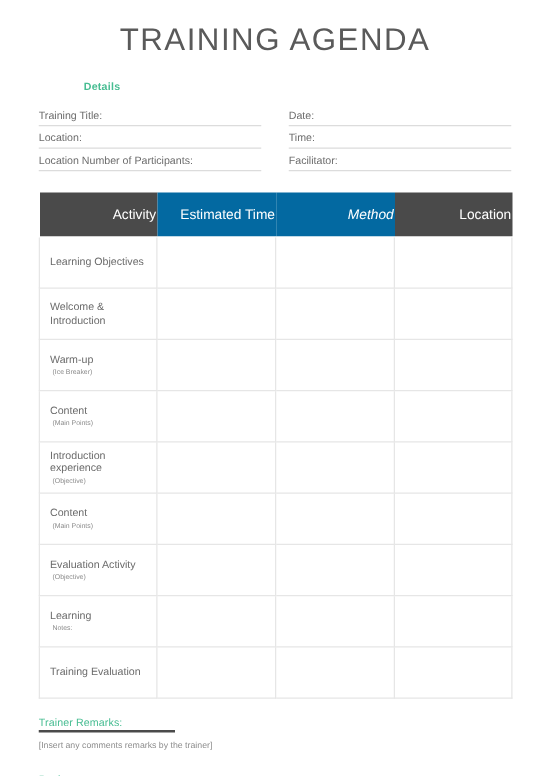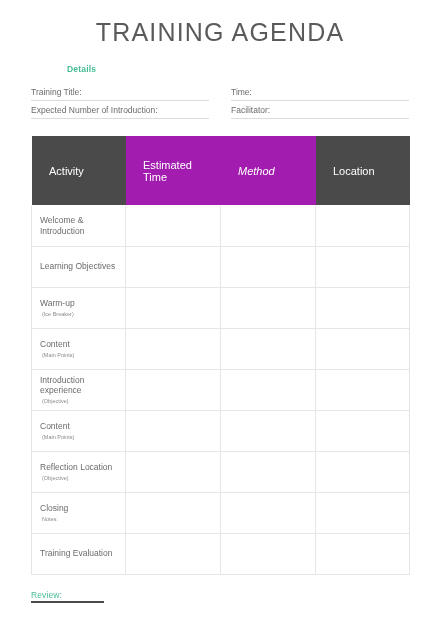--- a/index.html
+++ b/index.html
@@ -82,27 +82,27 @@
     margin: 17px 31px 0 31px;
     border-collapse: collapse;
     width: 378px;
     table-layout: fixed;
   }
   .agenda-table th {
     height: 34px;
     font-size: 11px;
     font-weight: normal;
     color: #ffffff;
-    text-align: left;
+    text-align: right;
     vertical-align: middle;
-    padding: 17px;
+    padding: 0;
     border: 1px solid transparent;
   }
   .agenda-table th.dark  { background: #4a4a4a; }
-  .agenda-table th.green { background: #a21caf; }
+  .agenda-table th.green { background: #0369a1; }
   .agenda-table th.green + th.green { border-left: 1px solid #ffffff; font-style: italic; }
 
   .agenda-table td {
     height: 40px;
     border: 1px solid #e6e6e6;
     padding: 0 0 0 8px;
     vertical-align: middle;
     font-size: 8.5px;
     color: #6b6b6b;
     line-height: 1.25;
@@ -153,26 +153,34 @@
 
   <div class="details-label">Details</div>
 
   <div class="form-grid">
     <div class="form-col">
       <div class="form-row">
         <span class="f-label">Training Title:</span>
         <span class="f-value"></span>
       </div>
       <div class="form-row">
-        <span class="f-label">Expected Number of Introduction:</span>
+        <span class="f-label">Location:</span>
+        <span class="f-value"></span>
+      </div>
+      <div class="form-row">
+        <span class="f-label">Location Number of Participants:</span>
         <span class="f-value"></span>
       </div>
     </div>
 
     <div class="form-col">
+      <div class="form-row">
+        <span class="f-label">Date:</span>
+        <span class="f-value"></span>
+      </div>
       <div class="form-row">
         <span class="f-label">Time:</span>
         <span class="f-value"></span>
       </div>
       <div class="form-row">
         <span class="f-label">Facilitator:</span>
         <span class="f-value"></span>
       </div>
     </div>
   </div>
@@ -188,29 +196,29 @@
       <tr>
         <th class="dark">Activity</th>
         <th class="green">Estimated Time</th>
         <th class="green">Method</th>
         <th class="dark">Location</th>
       </tr>
     </thead>
     <tbody>
         <tr>
           <td>
+            <span class="act-main">Learning Objectives</span>
+          </td>
+          <td class="cell-empty"></td>
+          <td class="cell-empty"></td>
+          <td class="cell-empty"></td>
+        </tr>
+        <tr>
+          <td>
             <span class="act-main">Welcome &amp; Introduction</span>
-          </td>
-          <td class="cell-empty"></td>
-          <td class="cell-empty"></td>
-          <td class="cell-empty"></td>
-        </tr>
-        <tr>
-          <td>
-            <span class="act-main">Learning Objectives</span>
           </td>
           <td class="cell-empty"></td>
           <td class="cell-empty"></td>
           <td class="cell-empty"></td>
         </tr>
         <tr>
           <td>
             <span class="act-main">Warm-up</span>
             <span class="act-sub">(Ice Breaker)</span>
           </td>
@@ -240,47 +248,51 @@
           <td>
             <span class="act-main">Content</span>
             <span class="act-sub">(Main Points)</span>
           </td>
           <td class="cell-empty"></td>
           <td class="cell-empty"></td>
           <td class="cell-empty"></td>
         </tr>
         <tr>
           <td>
-            <span class="act-main">Reflection Location</span>
+            <span class="act-main">Evaluation Activity</span>
             <span class="act-sub">(Objective)</span>
           </td>
           <td class="cell-empty"></td>
           <td class="cell-empty"></td>
           <td class="cell-empty"></td>
         </tr>
         <tr>
           <td>
-            <span class="act-main">Closing</span>
+            <span class="act-main">Learning</span>
             <span class="act-sub">Notes:</span>
           </td>
           <td class="cell-empty"></td>
           <td class="cell-empty"></td>
           <td class="cell-empty"></td>
         </tr>
         <tr>
           <td>
             <span class="act-main">Training Evaluation</span>
           </td>
           <td class="cell-empty"></td>
           <td class="cell-empty"></td>
           <td class="cell-empty"></td>
         </tr>
       </tbody>
   </table>
 
   <div class="notes">
+    <div class="note-block">
+      <span class="note-head">Trainer Remarks:</span>
+      <span class="note-body">[Insert any comments remarks by the trainer]</span>
+    </div>
     <div class="note-block">
       <span class="note-head">Review:</span>
       
     </div>
   </div>
 
 </div>
 
 </body></html>

